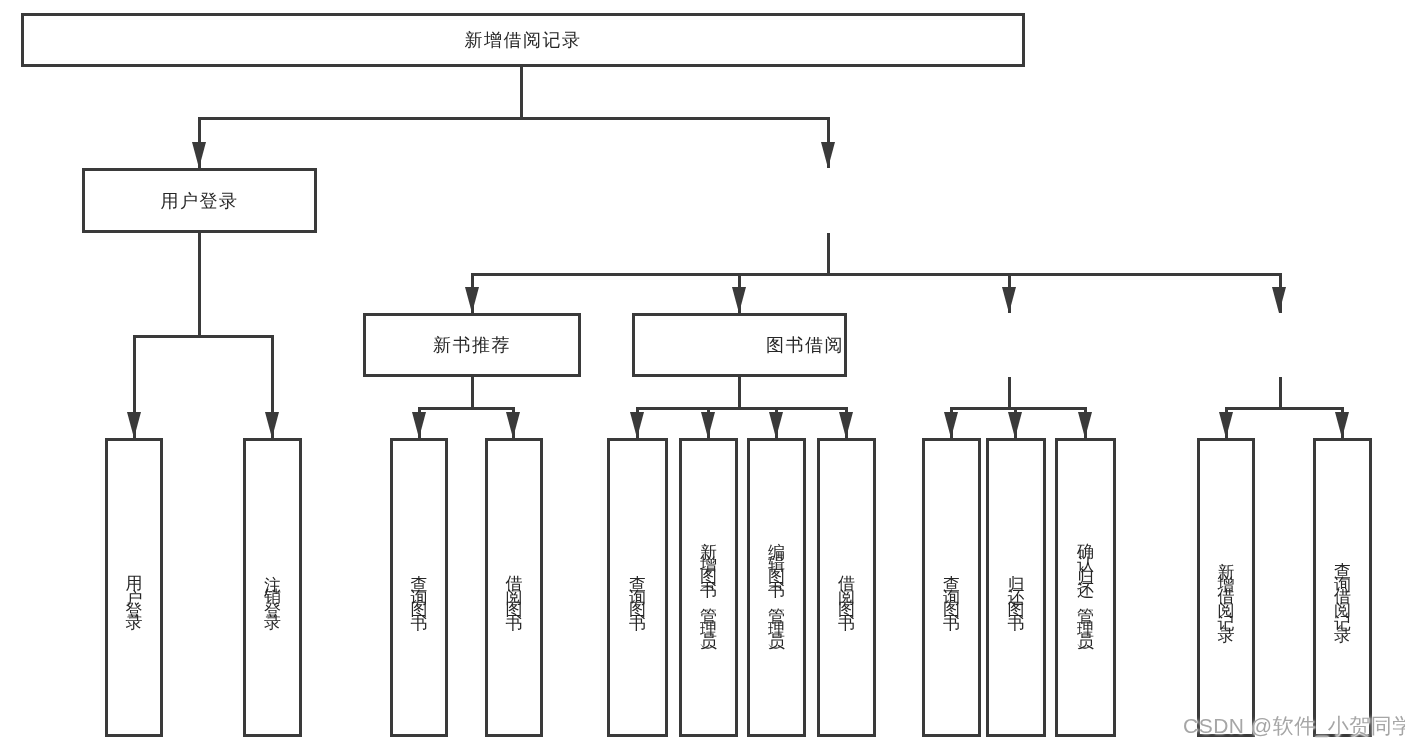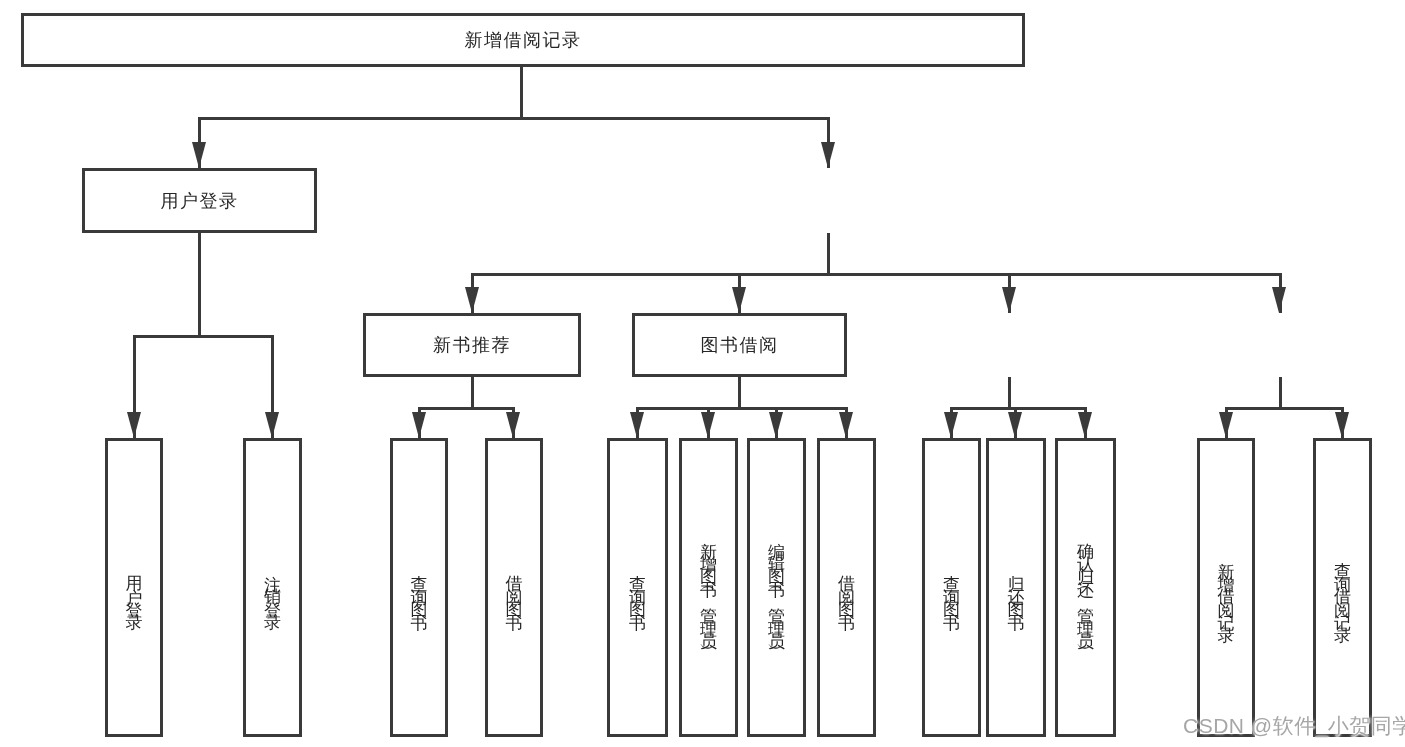--- a/index.html
+++ b/index.html
@@ -106,21 +106,21 @@
   <div class="vl" style="left:738px; top:273px; height:40px;"></div>
   <div class="arr" style="left:732px; top:287px;"></div>
   <div class="vl" style="left:1008px; top:273px; height:40px;"></div>
   <div class="arr" style="left:1002px; top:287px;"></div>
   <div class="vl" style="left:1279px; top:273px; height:40px;"></div>
   <div class="arr" style="left:1272px; top:287px;"></div>
 
   <div class="node" style="left:363px; top:313px; width:218px; height:64px;">
     <span class="lbl">新书推荐</span>
   </div>
-  <div class="node" style="left:632px; top:313px; width:215px; height:64px;">
+  <div class="node" style="left:632px; top:313px; width:215px; height:64px;justify-content:flex-end;">
     <span class="lbl">图书借阅</span>
   </div>
 
   <div class="vl" style="left:471px; top:377px; height:33px;"></div>
   <div class="hl" style="left:418px; top:407px; width:97px;"></div>
   <div class="vl" style="left:418px; top:407px; height:31px;"></div>
   <div class="arr" style="left:412px; top:412px;"></div>
   <div class="vl" style="left:512px; top:407px; height:31px;"></div>
   <div class="arr" style="left:506px; top:412px;"></div>
 

